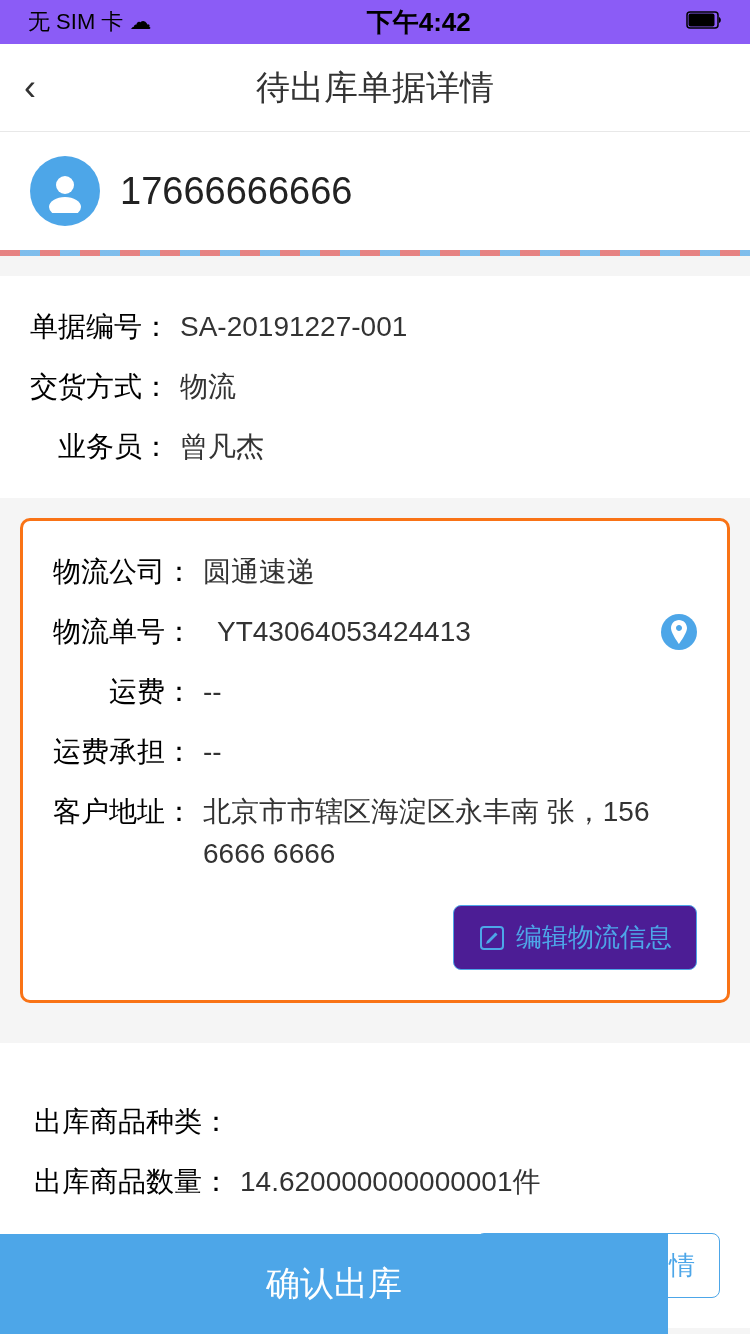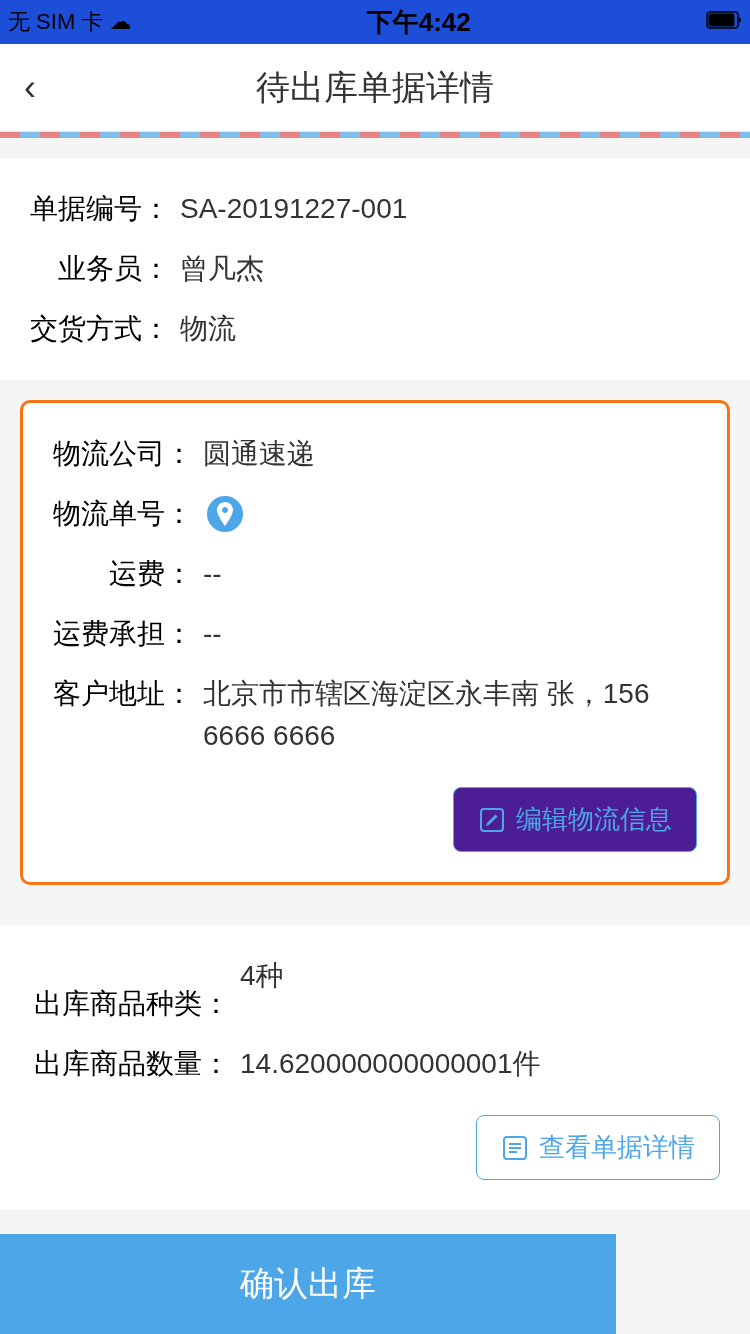--- a/index.html
+++ b/index.html
@@ -10,26 +10,26 @@
       background: #f5f5f5;
       width: 750px;
       min-height: 1334px;
       font-size: 28px;
       color: #333;
       position: relative;
     }
 
     
     .status-bar {
-      background: #1d4ed8;
+      background: #8b5cf6;
       height: 44px;
       display: flex;
       align-items: center;
       justify-content: space-between;
-      padding: 0 8px;
+      padding: 0 28px;
       font-size: 24px;
       color: #000;
     }
     .status-bar-left {
       display: flex;
       align-items: center;
       gap: 10px;
       font-size: 22px;
     }
     .status-bar-center {
@@ -200,21 +200,21 @@
     .separator {
       height: 20px;
       background: #f5f5f5;
     }
 
     
     .bottom-bar {
       position: fixed;
       bottom: 0;
       left: 0;
-      width: 616px;
+      width: 668px;
       height: 100px;
       background: #4da6e8;
       display: flex;
       align-items: center;
       justify-content: center;
     }
     .confirm-btn {
       font-size: 34px;
       font-weight: 500;
       color: #fff;
@@ -248,45 +248,55 @@
         </svg>
       </span>
     </div>
   </div>
 
   <div class="nav-bar">
     <span class="nav-back">‹</span>
     <span class="nav-title">待出库单据详情</span>
   </div>
 
+  <div class="user-header">
+    <div class="user-avatar">
+      <svg viewBox="0 0 44 44" xmlns="http://www.w3.org/2000/svg">
+        <circle cx="22" cy="16" r="9" fill="#fff"></circle>
+        <ellipse cx="22" cy="38" rx="16" ry="10" fill="#fff"></ellipse>
+      </svg>
+    </div>
+    <span class="user-phone">17666666666</span>
+  </div>
 
   <div class="dashed-divider"></div>
 
   <div class="section">
     <div class="info-row">
       <span class="info-label">单据编号：</span>
       <span class="info-value">SA-20191227-001</span>
     </div>
     <div class="info-row">
+      <span class="info-label">交货方式：</span>
+      <span class="info-value">物流</span>
+    </div>
+    <div class="info-row">
       <span class="info-label">业务员：</span>
       <span class="info-value">曾凡杰</span>
     </div>
-    <div class="info-row">
-      <span class="info-label">交货方式：</span>
-      <span class="info-value">物流</span>
-    </div>
   </div>
 
   <div class="logistics-box" style="margin: 20px 20px 0 20px;">
     <div class="info-row">
       <span class="info-label">物流公司：</span>
       <span class="info-value">圆通速递</span>
     </div>
     <div class="info-row tracking-row">
       <span class="info-label">物流单号：</span>
+      <span class="info-value">YT43064053424413</span>
       <div class="location-icon">
         <svg width="20" height="24" viewBox="0 0 20 24" fill="none" xmlns="http://www.w3.org/2000/svg">
           <path d="M10 0C5.59 0 2 3.59 2 8c0 5.25 8 16 8 16s8-10.75 8-16c0-4.41-3.59-8-8-8zm0 11c-1.66 0-3-1.34-3-3s1.34-3 3-3 3 1.34 3 3-1.34 3-3 3z" fill="#fff"></path>
         </svg>
       </div>
     </div>
     <div class="info-row">
       <span class="info-label">运费：</span>
       <span class="info-value">--</span>
     </div>
@@ -308,21 +318,20 @@
         <span>编辑物流信息</span>
       </button>
     </div>
   </div>
 
   <div class="separator"></div>
 
   <div class="section">
     <div class="info-row">
       <span class="info-label" style="min-width:200px;margin-top:28px;">出库商品种类：</span>
-      <span class="info-value">4种</span>
     </div>
     <div class="info-row">
       <span class="info-label" style="min-width:200px;">出库商品数量：</span>
       <span class="info-value">14.620000000000001件</span>
     </div>
     <div class="view-btn-row">
       <button class="view-btn">
         <svg width="28" height="28" viewBox="0 0 28 28" fill="none" xmlns="http://www.w3.org/2000/svg">
           <rect x="3" y="3" width="22" height="22" rx="3" stroke="#4da6e8" stroke-width="2" fill="none"></rect>
           <line x1="8" y1="10" x2="20" y2="10" stroke="#4da6e8" stroke-width="2"></line>

